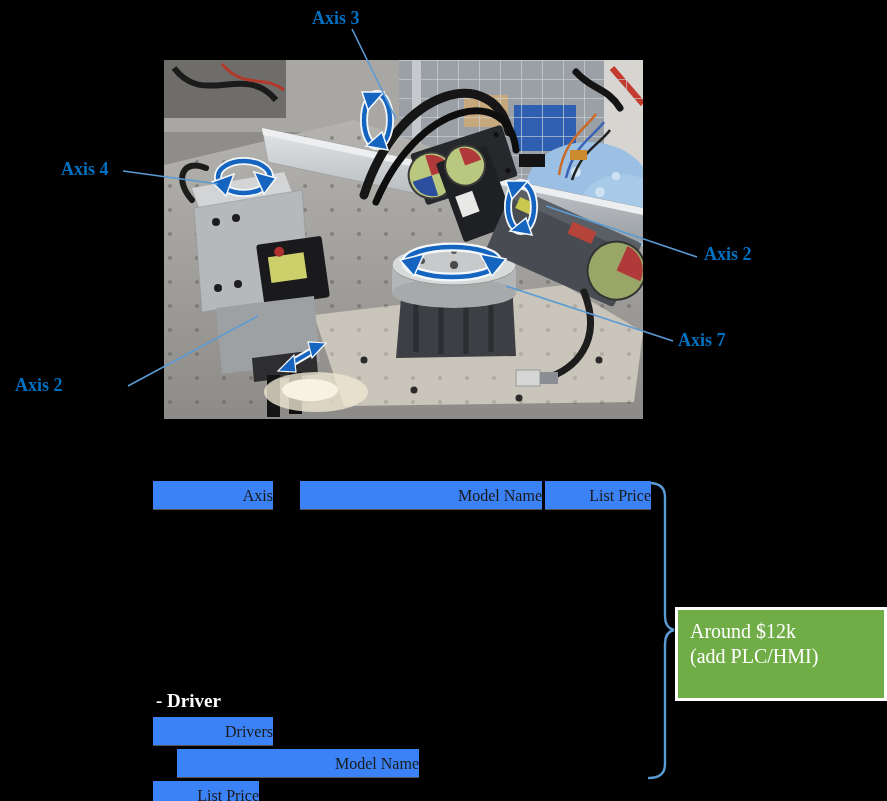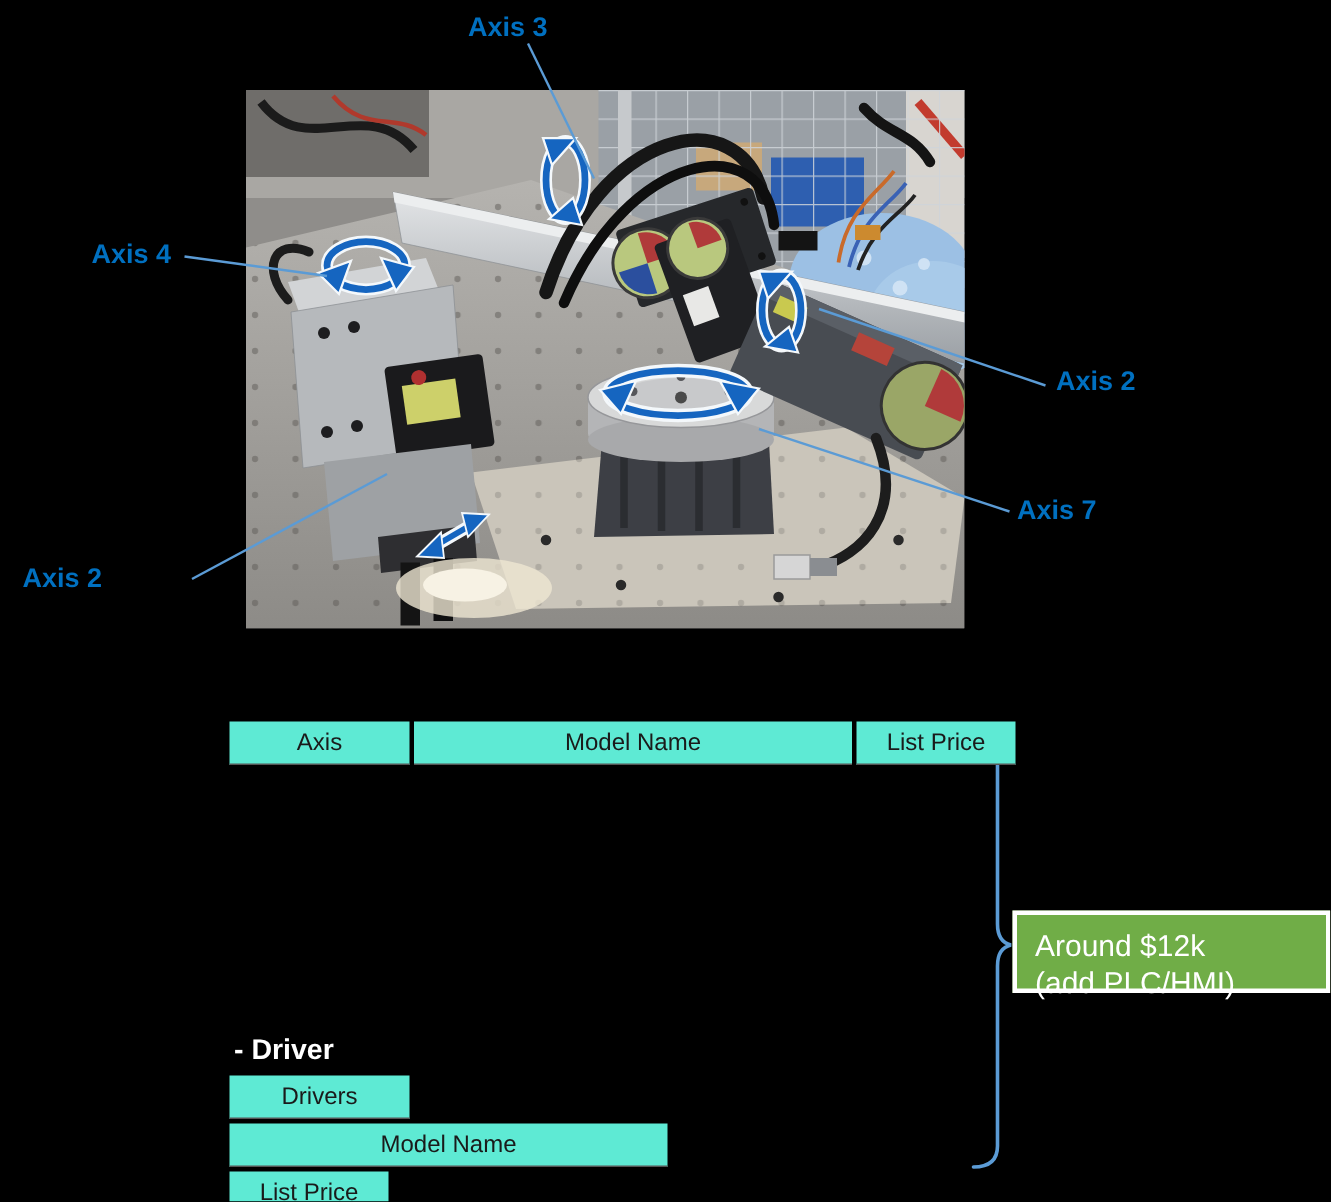--- a/index.html
+++ b/index.html
@@ -1,18 +1,18 @@
 <!DOCTYPE html>
 <html><head>
 <meta charset="utf-8">
 <style>
   html,body{margin:0;padding:0;background:#000;}
   .slide{
     position:relative;width:887px;height:801px;background:#000;
-    overflow:hidden;font-family:Liberation Sans, sans-serif;
+    overflow:hidden;font-family:Liberation Serif, serif;
   }
   .photo{position:absolute;left:164px;top:60px;width:479px;height:359px;}
   .photo svg{display:block;}
   .axis-label{
     position:absolute;color:#0070C0;font-weight:bold;font-size:18px;
     line-height:20px;white-space:nowrap;
   }
   .lbl-axis3{left:312px;top:8px;}
   .lbl-axis4{left:61px;top:159px;}
   .lbl-axis5{left:15px;top:375px;}
@@ -22,28 +22,28 @@
   .section-heading{
     position:absolute;left:156px;color:#fff;font-weight:bold;font-size:19px;line-height:23px;
     white-space:nowrap;
   }
   .heading-motor{top:447px;}
   .heading-driver{top:689px;}
   .price-table{position:absolute;left:153px;display:flex;gap:3px;}
   .table-motor{top:481px;}
   .table-driver{top:717px;flex-direction:column;}
   .price-table .cell{
-    background:#5eead4;color:#1a1a1a;font-size:16px;height:29px;line-height:29px;
-    text-align:center;border-bottom:1px solid #555;box-sizing:border-box;
+    background:#3b82f6;color:#1a1a1a;font-size:16px;height:29px;line-height:29px;
+    text-align:right;border-bottom:1px solid #555;box-sizing:border-box;
   }
   .c1{width:120px;}
-  .c2{width:292px;}
+  .c2{width:242px;margin-left:24px;}
   .c3{width:106px;}
   .green-note{
-    position:absolute;left:675px;top:607px;width:212px;height:55px;box-sizing:border-box;
+    position:absolute;left:675px;top:607px;width:212px;height:94px;box-sizing:border-box;
     background:#70AD47;border:3px solid #fff;color:#fff;font-size:20px;line-height:25px;
     padding:9px 0 0 12px;white-space:nowrap;
   }
 </style>
 </head>
 <body>
 
 <div class="slide">
 
   <div class="photo">

